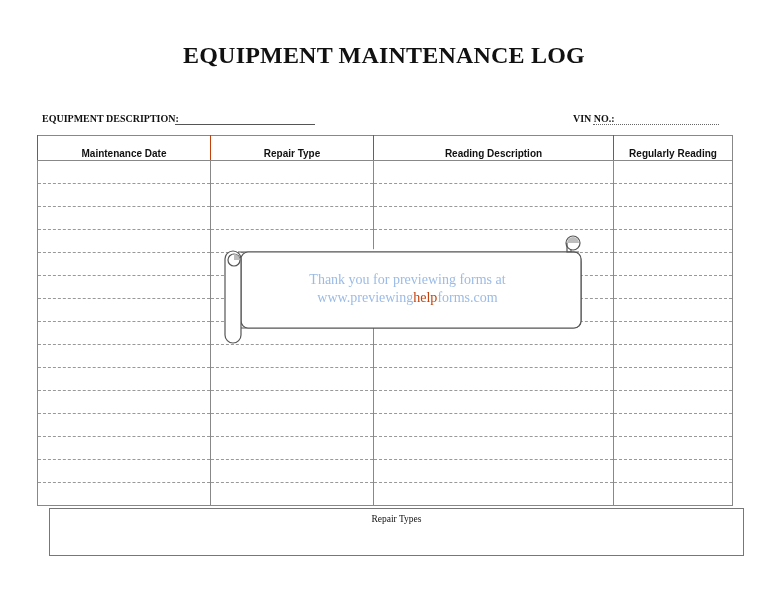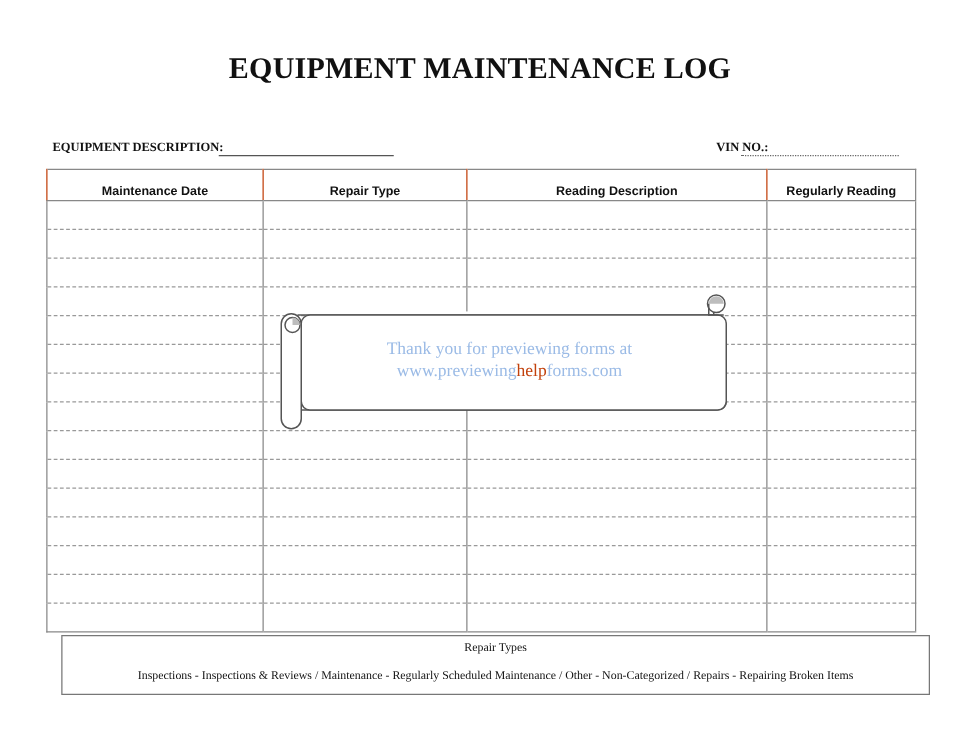--- a/index.html
+++ b/index.html
@@ -144,21 +144,20 @@
         <td></td>
         <td></td>
         <td></td>
         <td></td>
       </tr>
     </tbody>
 </table>
 
 <div class="legend">
   <div class="lg-title">Repair Types</div>
-  <div class="lg-body">Inspections - Inspections &amp; Reviews / Maintenance - Regularly Scheduled Maintenance / Other - Non-Categorized / Repairs - Repairing Broken Items</div>
 </div>
 
 <svg class="scroll" viewBox="0 0 362 110" width="362" height="110">
 
   <path d="M15 17 H348 V10 M348 17 Q358 17 358 27 V85 Q358 93 350 93 H18" fill="#fff" stroke="#555" stroke-width="1.2"></path>
   <rect x="18" y="17" width="340" height="76" rx="7" fill="#fff" stroke="#555" stroke-width="1.2"></rect>
 
   <circle cx="350" cy="8" r="7" fill="#fff" stroke="#555" stroke-width="1.2"></circle>
   <path d="M344 8 A6 6 0 0 1 356 8 L350 8 Z" fill="#bdbdbd"></path>
   <path d="M344 8 V17 H356" fill="none" stroke="#555" stroke-width="1.2"></path>

